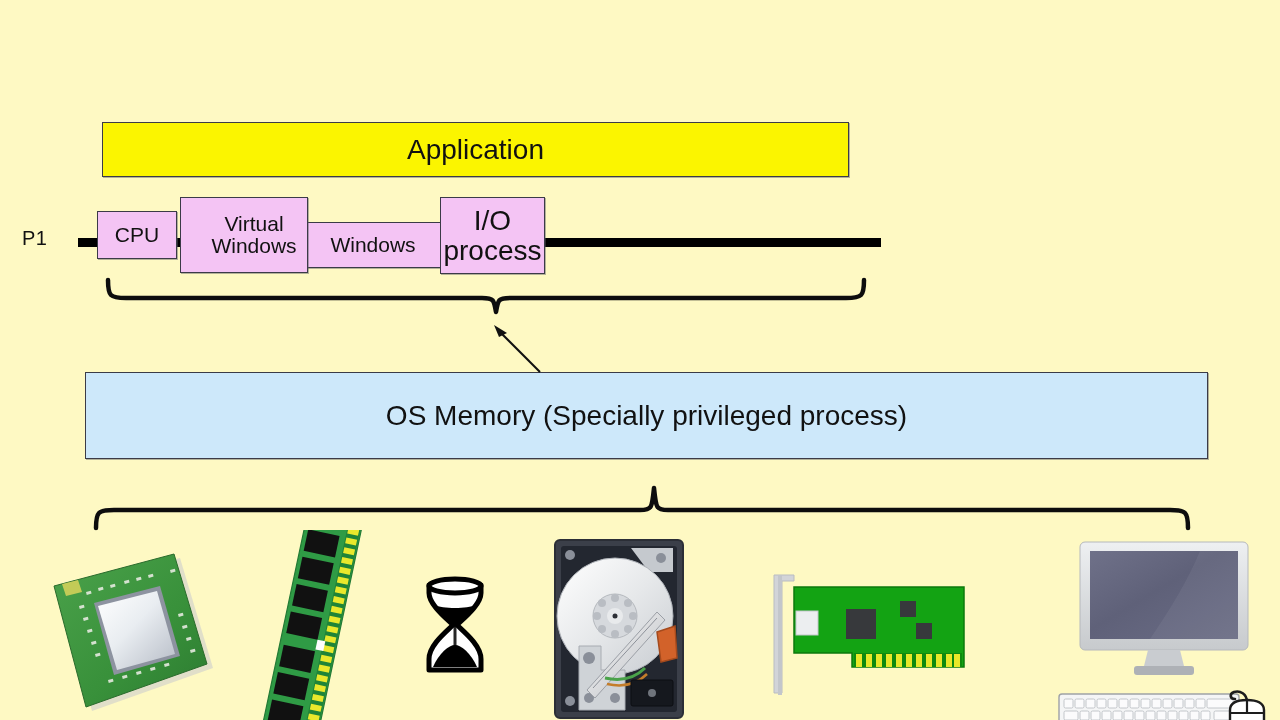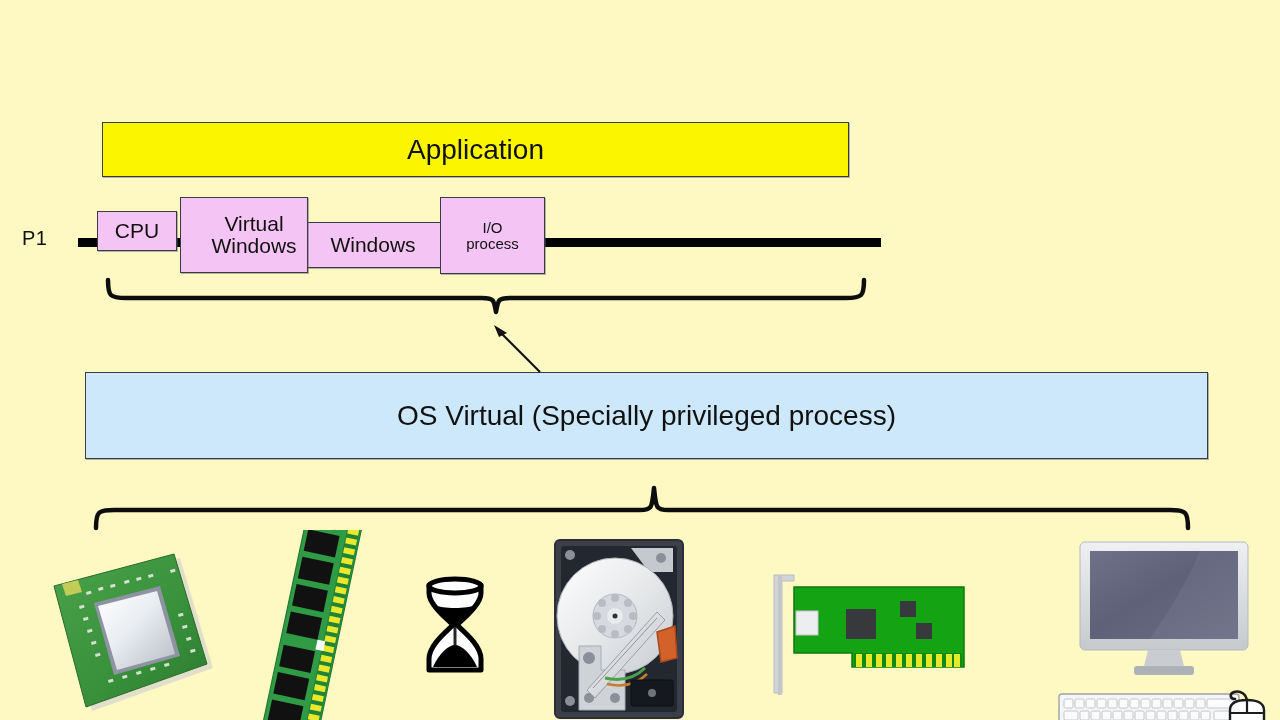--- a/index.html
+++ b/index.html
@@ -34,24 +34,24 @@
     left: 102px; top: 122px;
     width: 747px; height: 55px;
     background: #fbf500;
     font-size: 28px;
   }
 
   .pink {
     background: #f4c4f4;
   }
 
-  #cpu-box      { left: 97px;  top: 211px; width: 80px;  height: 40px; font-size: 21px; z-index: 4; }
+  #cpu-box      { left: 97px;  top: 211px; width: 80px;  height: 48px; font-size: 21px; z-index: 4; }
   #vm-box       { left: 180px; top: 197px; width: 128px; height: 76px; font-size: 21px; z-index: 6; padding-left: 20px; }
   #win-box      { left: 303px; top: 222px; width: 140px; height: 46px; font-size: 21px; z-index: 3; }
-  #io-box       { left: 440px; top: 197px; width: 105px; height: 77px; font-size: 15px; z-index: 6; }
+  #io-box       { left: 440px; top: 197px; width: 105px; height: 77px; font-size: 28px; z-index: 6; }
 
   #kernel-box {
     left: 85px; top: 372px;
     width: 1123px; height: 87px;
     background: #cde8fa;
     font-size: 28px;
   }
 
   
   #timeline-bar {
@@ -119,21 +119,21 @@
   </div>
 
   <div class="dbox pink" id="io-box">
     <span style="display:block">
       <span style="display:block">I/O</span>
       <span style="display:block">process</span>
     </span>
   </div>
 
   <div class="dbox" id="kernel-box">
-    <span>OS Virtual (Specially privileged process)</span>
+    <span>OS Memory (Specially privileged process)</span>
   </div>
 
   <svg id="overlay" viewBox="0 0 1280 720">
 
     <path d="M108,280
              C108,296 110,298 126,298
              L482,298
              C494,298 494,300 496,312
              C498,300 498,298 510,298
              L846,298

